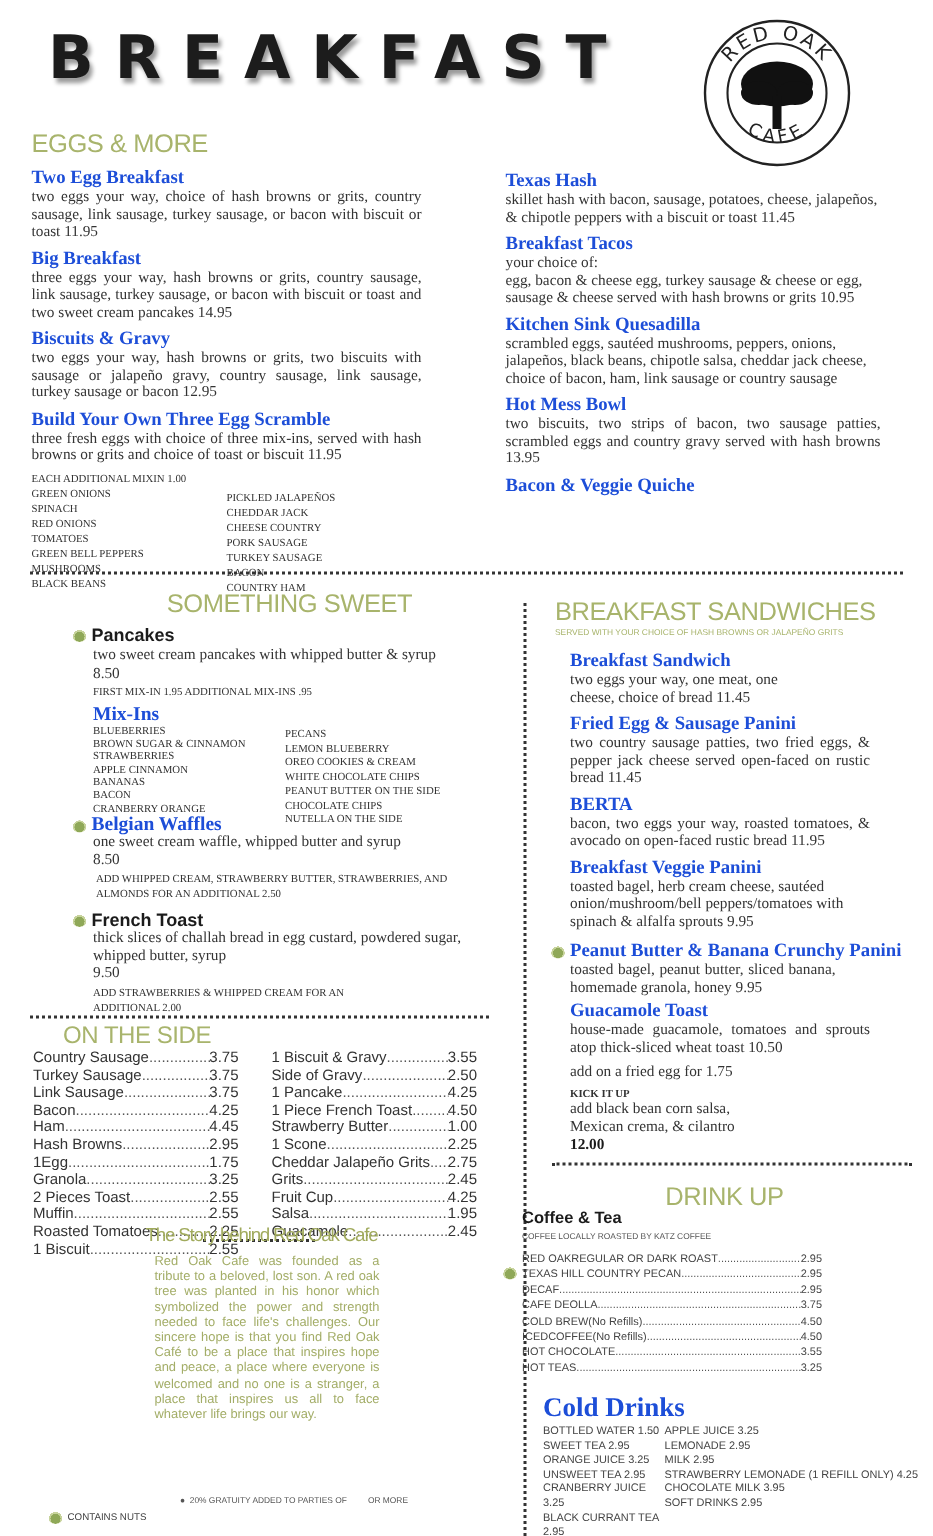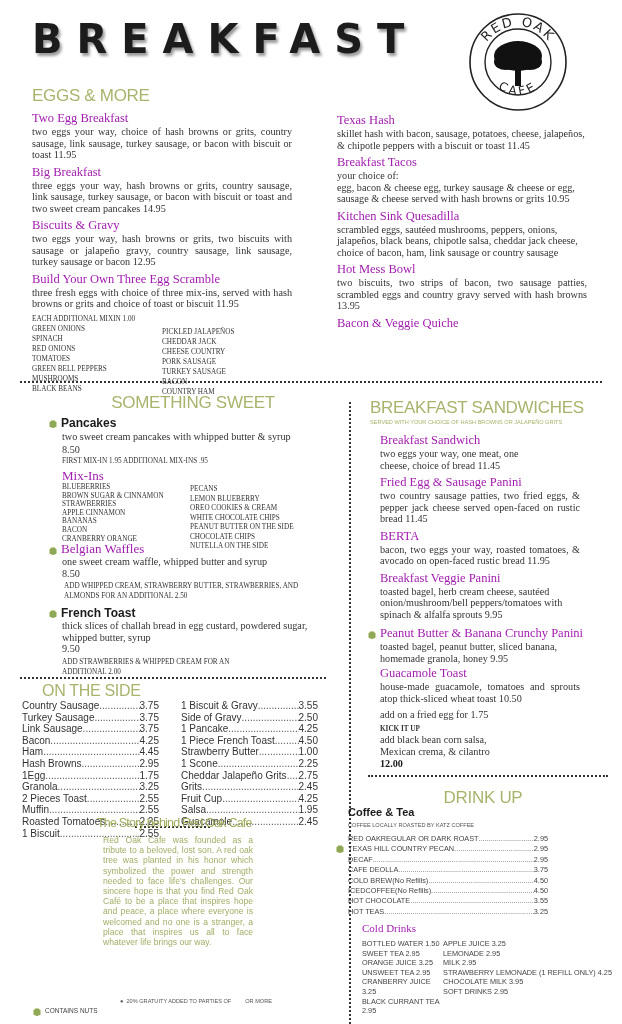--- a/index.html
+++ b/index.html
@@ -8,21 +8,21 @@
   .abs { position: absolute; }
   .title {
     left: 32px; top: 16px; font-family: "DejaVu Sans", sans-serif; font-weight: 900;
     font-size: 40px; letter-spacing: 14px; color: #1c1c1c;
     text-shadow: 2px 3px 3px #9a9a9a;
   }
   .logo { left: 468px; top: 12px; width: 100px; height: 100px; }
   .sec-head {
     font-family: "Liberation Sans", sans-serif; color: #a8b46c; font-size: 17px; letter-spacing: -0.3px;
   }
-  .item-name { font-weight: normal; font-size: 12.5px; color: #a21caf; line-height: 15px; font-family: "Liberation Serif", serif; }
+  .item-name { font-weight: bold; font-size: 12.5px; color: #1d4ed8; line-height: 15px; font-family: "Liberation Serif", serif; }
   .item-desc { font-size: 10.2px; line-height: 11.5px; color: #333; text-align: justify; font-family: "Liberation Serif", serif; }
   .small-caps { font-size: 7.2px; line-height: 10px; color: #333; font-family: "Liberation Serif", serif; }
   .sans-name { font-family: "Liberation Sans", sans-serif; font-weight: bold; font-size: 12px; color: #1b1b1b; }
   .item { margin-bottom: 4px; }
   .hr-dot { border-top: 2px dotted #333; position: absolute; }
   .vr-dot { border-left: 2px dotted #333; position: absolute; }
   .nut { display: inline-block; width: 10px; height: 9px; background: radial-gradient(circle at 50% 60%, #8fa858 0 45%, #c7d39c 46% 60%, transparent 61%); vertical-align: middle; margin-right: 3px; border-radius: 50%; }
   .cols2 { display: flex; }
   .cols2 > div { flex: 1; }
   .side-row { display: flex; font-family: "Liberation Sans", sans-serif; font-size: 10px; line-height: 11.6px; color: #333; }
@@ -52,21 +52,21 @@
     </defs>
     <text font-family="DejaVu Sans, sans-serif" font-size="13" fill="#222" letter-spacing="2"><textPath href="#arcTop" startOffset="50%" text-anchor="middle">RED OAK</textPath></text>
     <text font-family="DejaVu Sans, sans-serif" font-size="12" fill="#222" letter-spacing="3"><textPath href="#arcBot" startOffset="50%" text-anchor="middle">CAFE</textPath></text>
     <ellipse cx="50" cy="44" rx="24" ry="15" fill="#111"></ellipse>
     <ellipse cx="38" cy="50" rx="12" ry="8" fill="#111"></ellipse>
     <ellipse cx="62" cy="50" rx="12" ry="8" fill="#111"></ellipse>
     <rect x="47" y="52" width="6" height="22" fill="#111"></rect>
   </svg>
 </div>
 
-<div class="abs" style="left:32px; top:86px; width:260px;">
+<div class="abs" style="left:21px; top:86px; width:260px;">
   <div class="sec-head">EGGS &amp; MORE</div>
   <div style="margin-top:5px;">
     <div class="item">
       <div class="item-name">Two Egg Breakfast</div>
       <div class="item-desc">two eggs your way, choice of hash browns or grits, country sausage, link sausage, turkey sausage, or bacon with biscuit or toast 11.95</div>
     </div>
     <div class="item">
       <div class="item-name">Big Breakfast</div>
       <div class="item-desc">three eggs your way, hash browns or grits, country sausage, link sausage, turkey sausage, or bacon with biscuit or toast and two sweet cream pancakes 14.95</div>
     </div>
@@ -409,21 +409,21 @@
       <div class="drink-row">
         <span class="nut" style="margin-left: -13px; visibility: hidden;"></span>
         <span class="n">HOT TEAS</span>
         <span class="d"></span>
         <span class="p">3.25</span>
       </div>
     </div>
 </div>
 
 <div class="abs" style="left:362px; top:921px; width:250px;">
-  <div class="item-name" style="font-size:11px;">Cold Drinks</div>
+  <div class="item-name" style="font-size:18px;margin-top:10px;">Cold Drinks</div>
   <div style="display:flex; margin-top:3px;">
     <div style="width:95px;">
       <div class="cold">BOTTLED WATER 1.50</div>
       <div class="cold">SWEET TEA 2.95</div>
       <div class="cold">ORANGE JUICE 3.25</div>
       <div class="cold">UNSWEET TEA 2.95</div>
       <div class="cold">CRANBERRY JUICE 3.25</div>
       <div class="cold">BLACK CURRANT TEA 2.95</div>
     </div>
     <div style="white-space:nowrap;">

